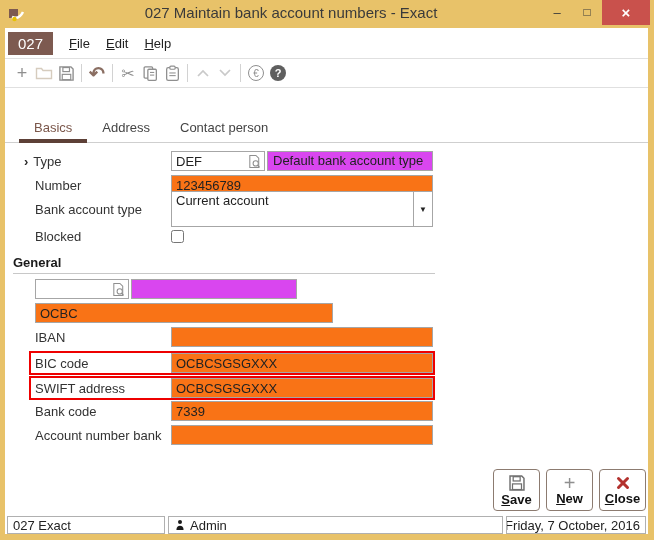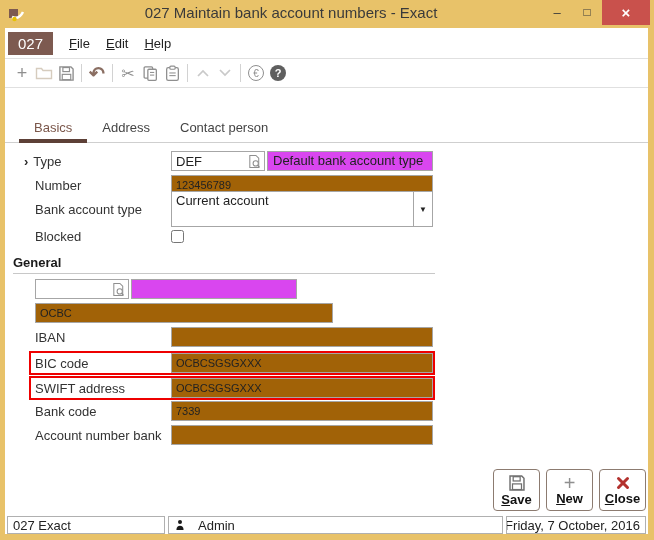--- a/index.html
+++ b/index.html
@@ -47,21 +47,21 @@
   .tab.selected::after { content:""; position:absolute; left:0; right:0; bottom:-1px;
     height:4px; background:var(--tab_accent,#5d4037); }
   
   .form { padding:8px 0 0 30px; }
   .row { display:flex; align-items:center; height:20px; margin-bottom:4px; width:398px; }
   .row.hl { border:2px solid var(--highlight_red,#ee0000); margin-left:-6px; padding-left:4px;
     height:24px; margin-bottom:1px; width:406px; }
   .lbl { width:136px; flex-shrink:0; font-size:13px; color:#333; display:flex; align-items:center; }
   .arrow { margin-left:-11px; margin-right:5px; color:#2b2b2b; font-weight:bold; font-size:13px; }
   .field-input { width:298px; height:20px; border:1px solid #a6a6a6; font-family:"Liberation Sans",sans-serif;
-    font-size:11px; color:#222; padding:0 4px; outline:none; background:#a16207; }
+    font-size:13px; color:#222; padding:0 4px; outline:none; background:#f97316; }
   .lookup { width:94px; height:20px; border:1px solid #a6a6a6; display:flex; align-items:center; background:#fff; }
   .lookup input { flex:1; width:0; border:none; outline:none; font-family:"Liberation Sans",sans-serif;
     font-size:13px; color:#222; padding:0 4px; }
   .lookup .lk-btn { width:20px; height:18px; display:flex; align-items:center; justify-content:center; cursor:default; }
   .ro-field { width:166px; height:20px; margin-left:2px; background:#d946ef; border:1px solid #a6a6a6;
     font-size:13px; color:#222; line-height:18px; padding:0 5px; overflow:hidden; white-space:nowrap; }
   .select { width:262px; height:36px; border:1px solid #a6a6a6; display:flex; background:#fff; }
   .select .val { flex:1; font-size:13px; color:#222; line-height:18px; padding:0 4px; overflow:hidden; }
   .select .dd { width:19px; border-left:1px solid #a6a6a6; display:flex; align-items:center;
     justify-content:center; font-size:8px; color:#222; cursor:default; }
@@ -73,21 +73,21 @@
   .btn { width:47px; height:42px; background:#fff; border:1px solid #8c7b70; border-radius:4px;
     display:flex; flex-direction:column; align-items:center; justify-content:center; gap:1px; cursor:default; }
   .btn .cap { font-size:13px; font-weight:bold; color:#111; line-height:13px; }
   .btn .cap::first-letter { text-decoration:underline; }
   .btn .plus { font-size:20px; line-height:16px; color:#8f8f8f; }
   
   .statusbar { position:absolute; left:0; right:0; bottom:0; height:18px; display:flex; gap:3px; padding:0 2px; }
   .spanel { border:1px solid #b0b0b0; background:#fff; font-size:13px; color:#222;
     display:flex; align-items:center; padding:0 5px; overflow:hidden; white-space:nowrap; }
   .sp1 { width:158px; }
-  .sp2 { flex:1; gap:12px; }
+  .sp2 { flex:1; gap:4px; }
   .sp3 { width:140px; justify-content:flex-end; }
 </style>
 </head>
 <body>
 
 <div class="window">
 
   <div class="titlebar">
     <svg class="app-logo" viewBox="0 0 18 16">
       <rect x="1" y="3" width="9" height="9" fill="#7d5a50"></rect>

